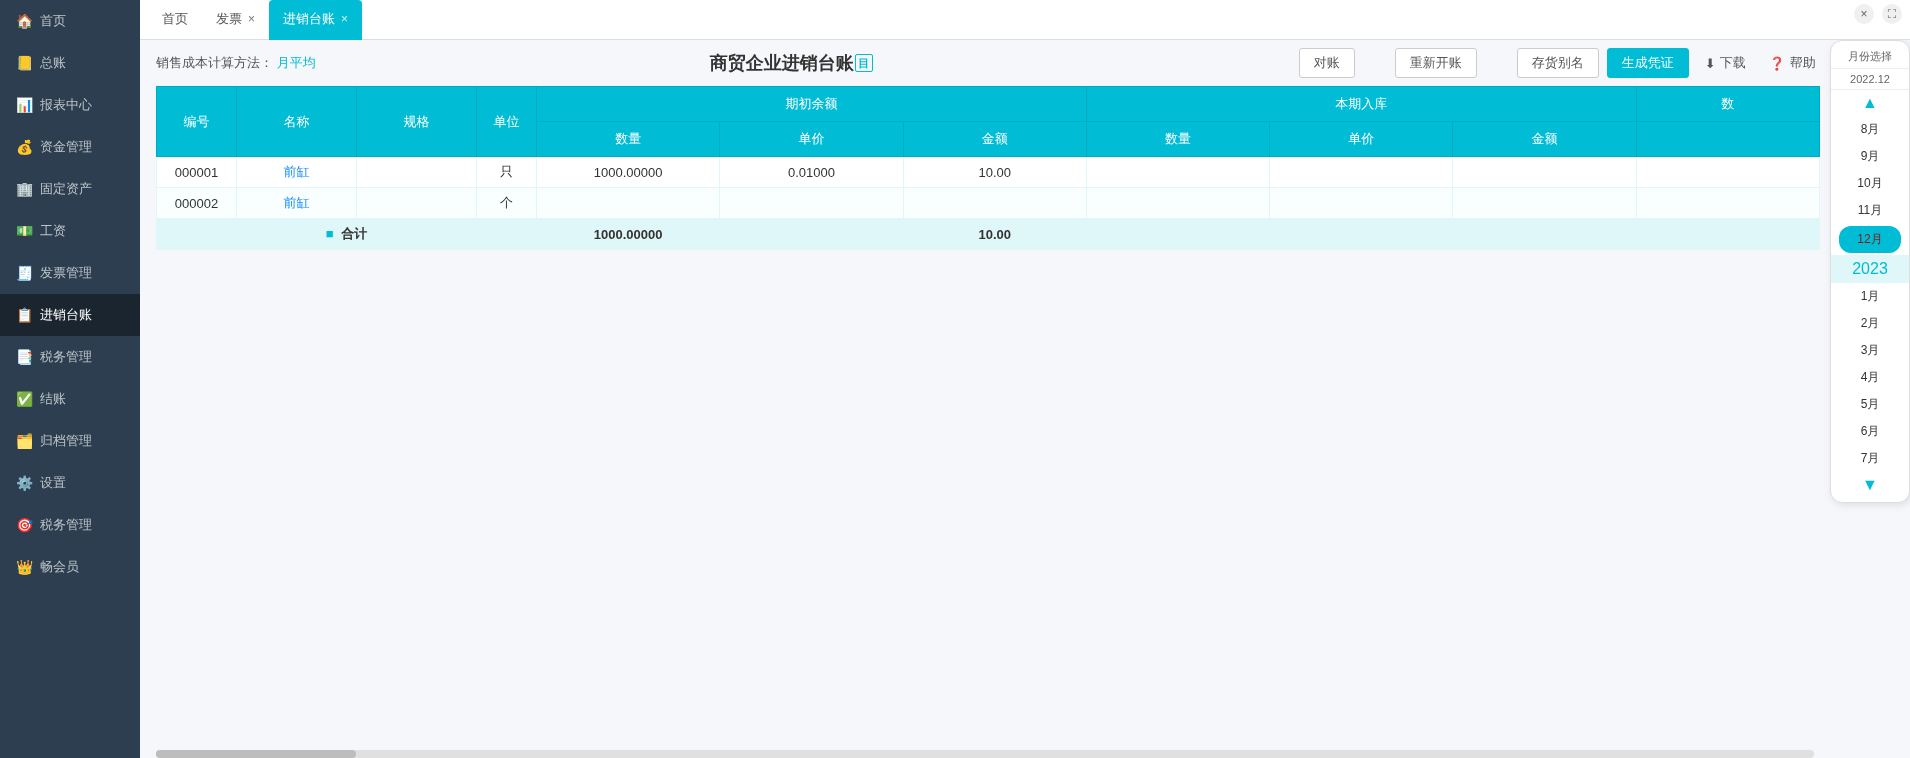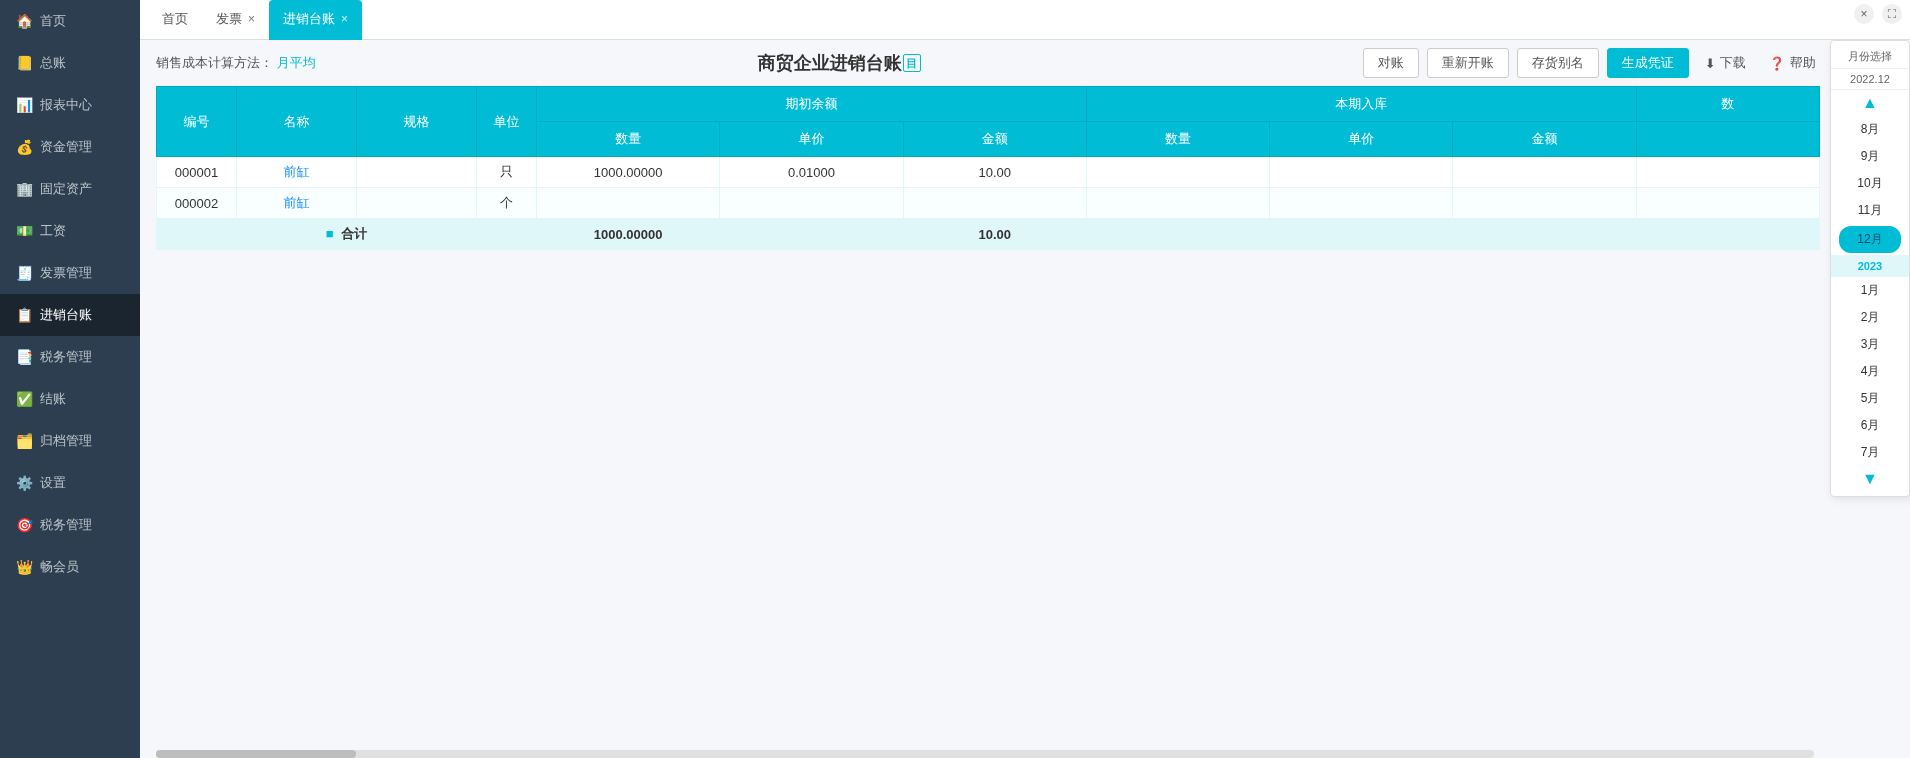--- a/index.html
+++ b/index.html
@@ -136,20 +136,21 @@
     }
     .btn-cyan {
       background: #00bcd4;
       color: #fff;
       border-color: #00bcd4;
     }
     .btn-outline {
       border: 1px solid #ccc;
       background: #fff;
       color: #555;
+      margin-left: 32px;
     }
     .toolbar-icon {
       display: flex;
       align-items: center;
       gap: 4px;
       color: #555;
       cursor: pointer;
       font-size: 13px;
       padding: 5px 8px;
     }
@@ -202,21 +203,21 @@
     }
 
     
     .month-panel {
       position: absolute;
       right: 0;
       top: 0;
       width: 80px;
       background: #fff;
       border: 1px solid #ddd;
-      border-radius: 4px;
+      border-radius: 12px;
       box-shadow: 2px 2px 8px rgba(0,0,0,0.1);
       z-index: 100;
       padding: 4px 0;
       max-height: 100%;
       overflow-y: auto;
     }
     .month-panel-header {
       font-size: 11px;
       color: #666;
       text-align: center;
@@ -225,28 +226,28 @@
     }
     .month-item {
       padding: 5px 8px;
       text-align: center;
       cursor: pointer;
       font-size: 12px;
       color: #333;
     }
     .month-item.active {
       background: #00bcd4;
-      color: #0c4a6e;
+      color: #7f1d1d;
       border-radius: 12px;
       margin: 2px 8px;
     }
     .month-item.year-label {
       color: #00bcd4;
-      font-weight: bold;
-      font-size: 11px;
+      font-weight: normal;
+      font-size: 16px;
       background: #e0f7fa;
       cursor: default;
     }
     .scroll-btn {
       display: flex;
       align-items: center;
       justify-content: center;
       cursor: pointer;
       padding: 4px;
       color: #00bcd4;

